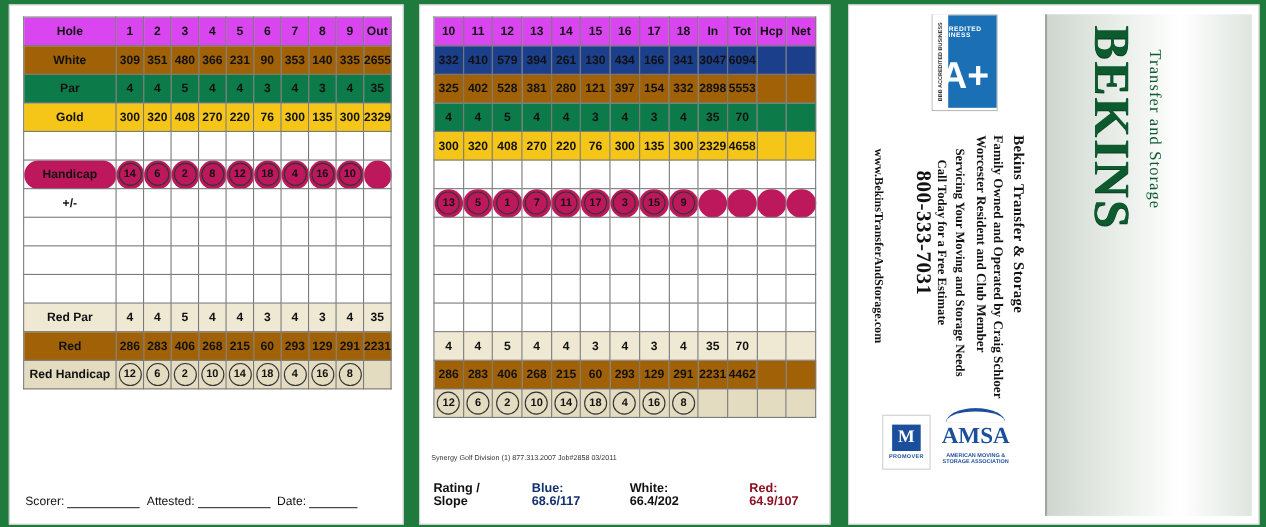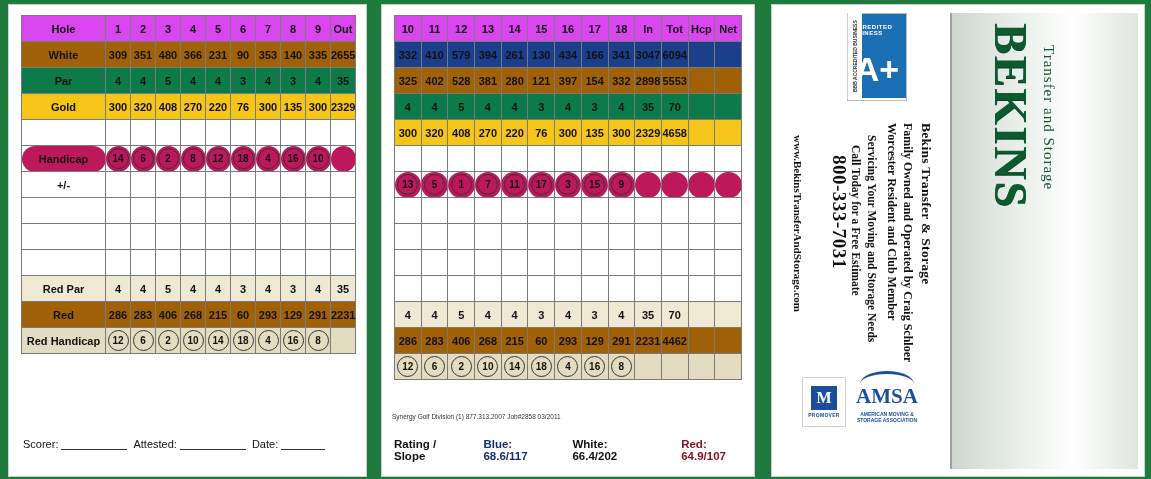--- a/index.html
+++ b/index.html
@@ -34,21 +34,21 @@
   .row-beige td{background:#be185d;border-radius:13px;}
   .row-redpar td{background:#efe9d4;}
   .row-red td{background:#a16207;color:#ffffff;}
   .row-redhcp td{background:#e4dcc0;}
   .circle{
     display:inline-block;width:19px;height:19px;line-height:19px;
     border:1px solid #333;border-radius:50%;
     background:transparent;font-size:10px;font-weight:bold;
   }
   .footer-line{
-    position:absolute;left:14px;right:14px;bottom:26px;
+    position:absolute;left:14px;right:14px;bottom:14px;
     font-size:11px;color:#111;display:flex;gap:6px;align-items:flex-end;
   }
   .footer-line .seg{display:flex;align-items:flex-end;gap:3px;}
   .uline{display:inline-block;border-bottom:1px solid #333;height:12px;}
   .small-print{
     position:absolute;left:10px;top:408px;font-size:6.5px;color:#333;font-weight:normal;
   }
   .rating-line{
     position:absolute;left:12px;bottom:14px;right:12px;
     font-size:11.5px;font-weight:bold;color:#111;

